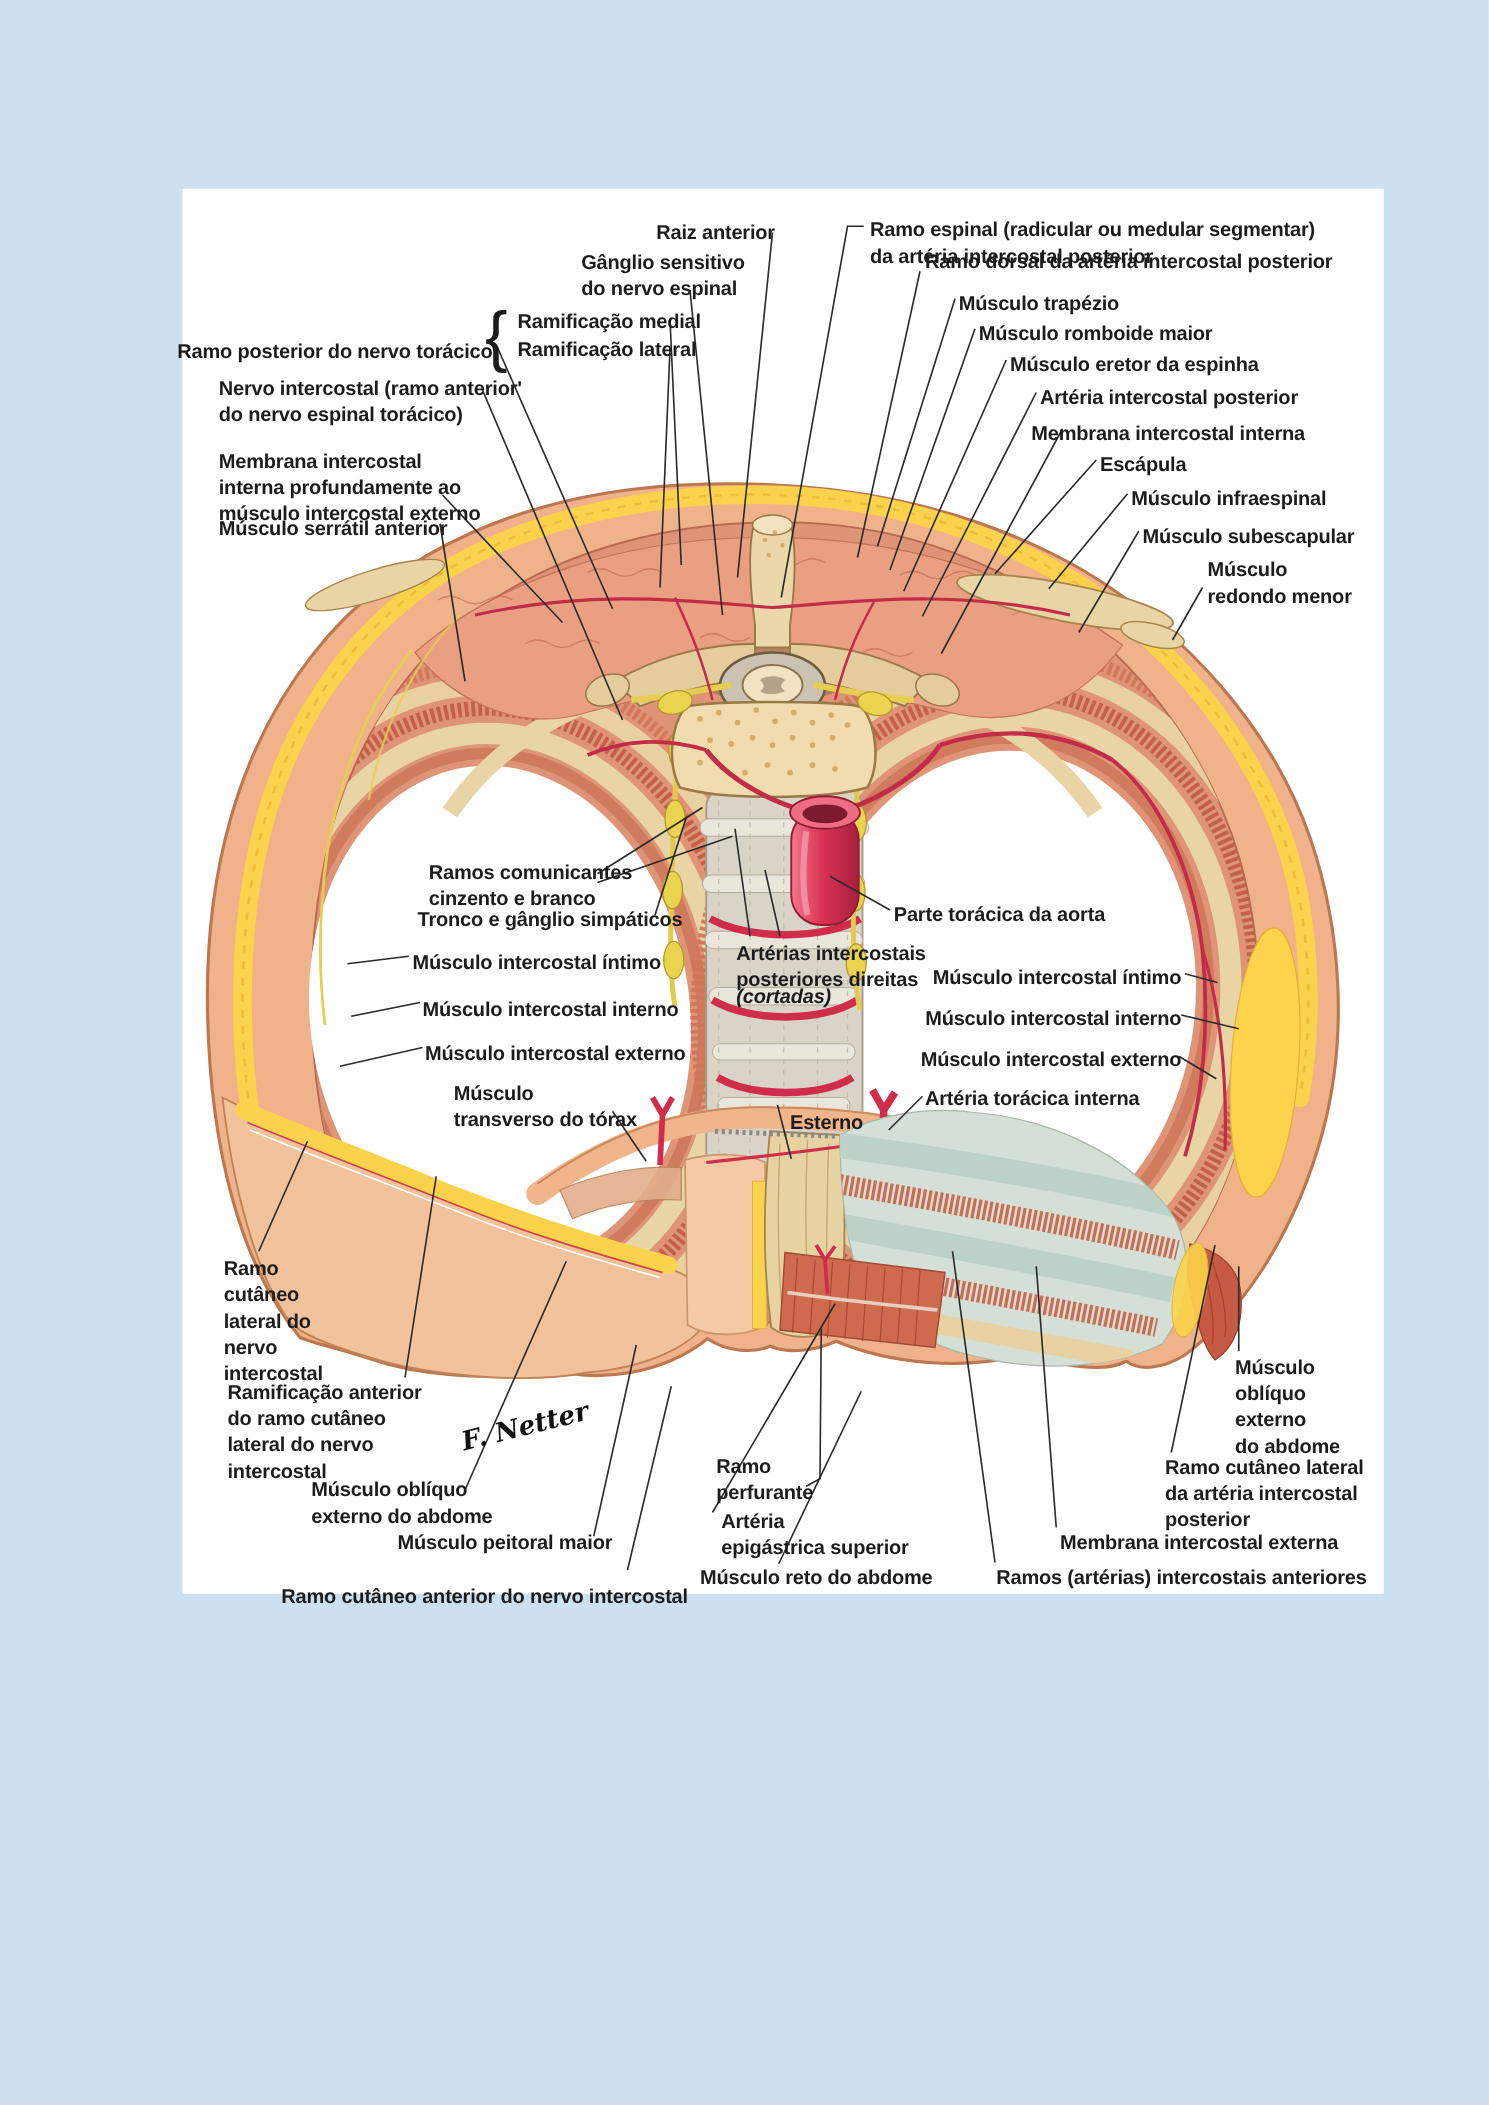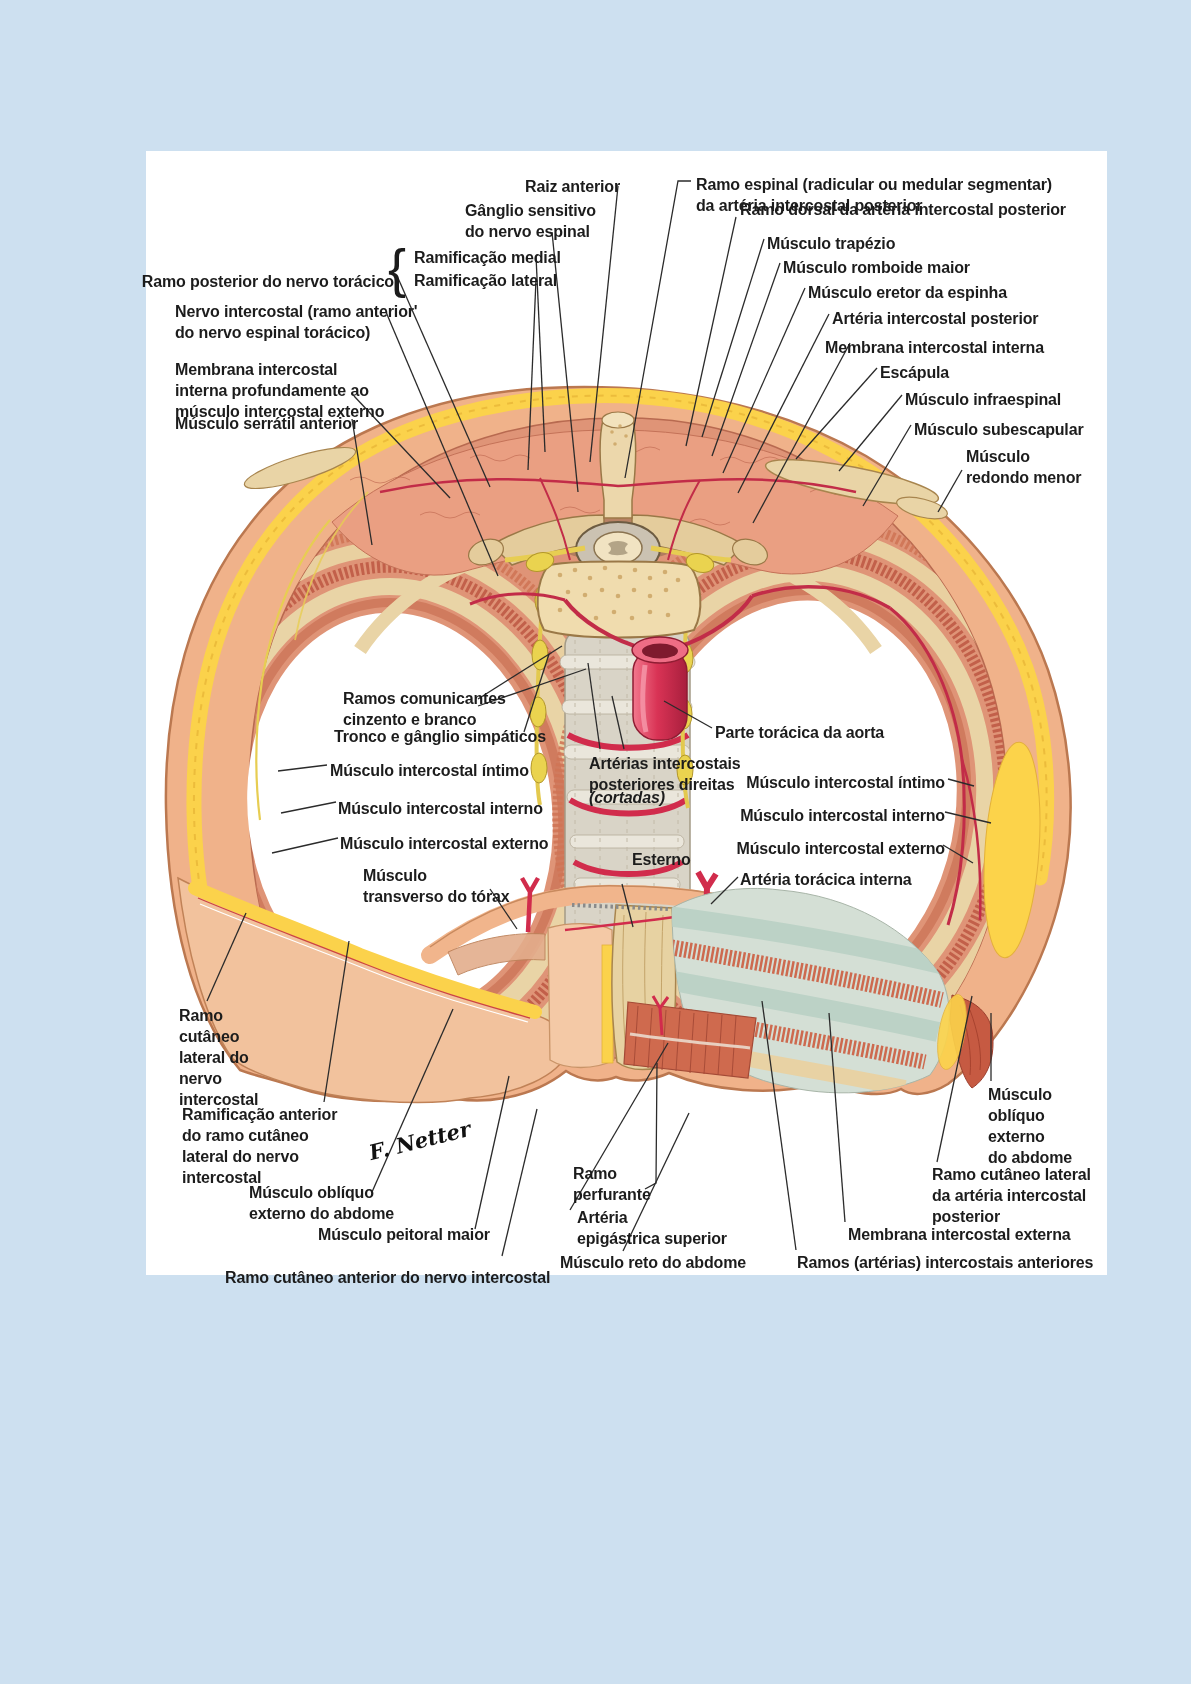--- a/index.html
+++ b/index.html
@@ -327,21 +327,21 @@
 <div class="lbl" style="left:334px;top:726px;">Tronco e gânglio simpáticos</div>
 <div class="lbl" style="left:330px;top:760px;">Músculo intercostal íntimo</div>
 <div class="lbl" style="left:338px;top:798px;">Músculo intercostal interno</div>
 <div class="lbl" style="left:340px;top:833px;">Músculo intercostal externo</div>
 <div class="lbl" style="left:363px;top:865px;">Músculo
 transverso do tórax</div>
 <div class="lbl" style="left:715px;top:722px;">Parte torácica da aorta</div>
 <div class="lbl" style="left:589px;top:753px;">Artérias intercostais
 posteriores direitas</div>
 <div class="lbl i" style="left:589px;top:787px;">(cortadas)</div>
-<div class="lbl" style="left:592px;top:849px;padding-left:40px;">Esterno</div>
+<div class="lbl" style="left:592px;top:888px;padding-left:40px;">Esterno</div>
 <div class="lbl r" style="right:246px;top:772px;">Músculo intercostal íntimo</div>
 <div class="lbl r" style="right:246px;top:805px;">Músculo intercostal interno</div>
 <div class="lbl r" style="right:246px;top:838px;">Músculo intercostal externo</div>
 <div class="lbl" style="left:740px;top:869px;">Artéria torácica interna</div>
 <div class="lbl" style="left:179px;top:1005px;">Ramo
 cutâneo
 lateral do
 nervo
 intercostal</div>
 <div class="lbl" style="left:182px;top:1104px;">Ramificação anterior

